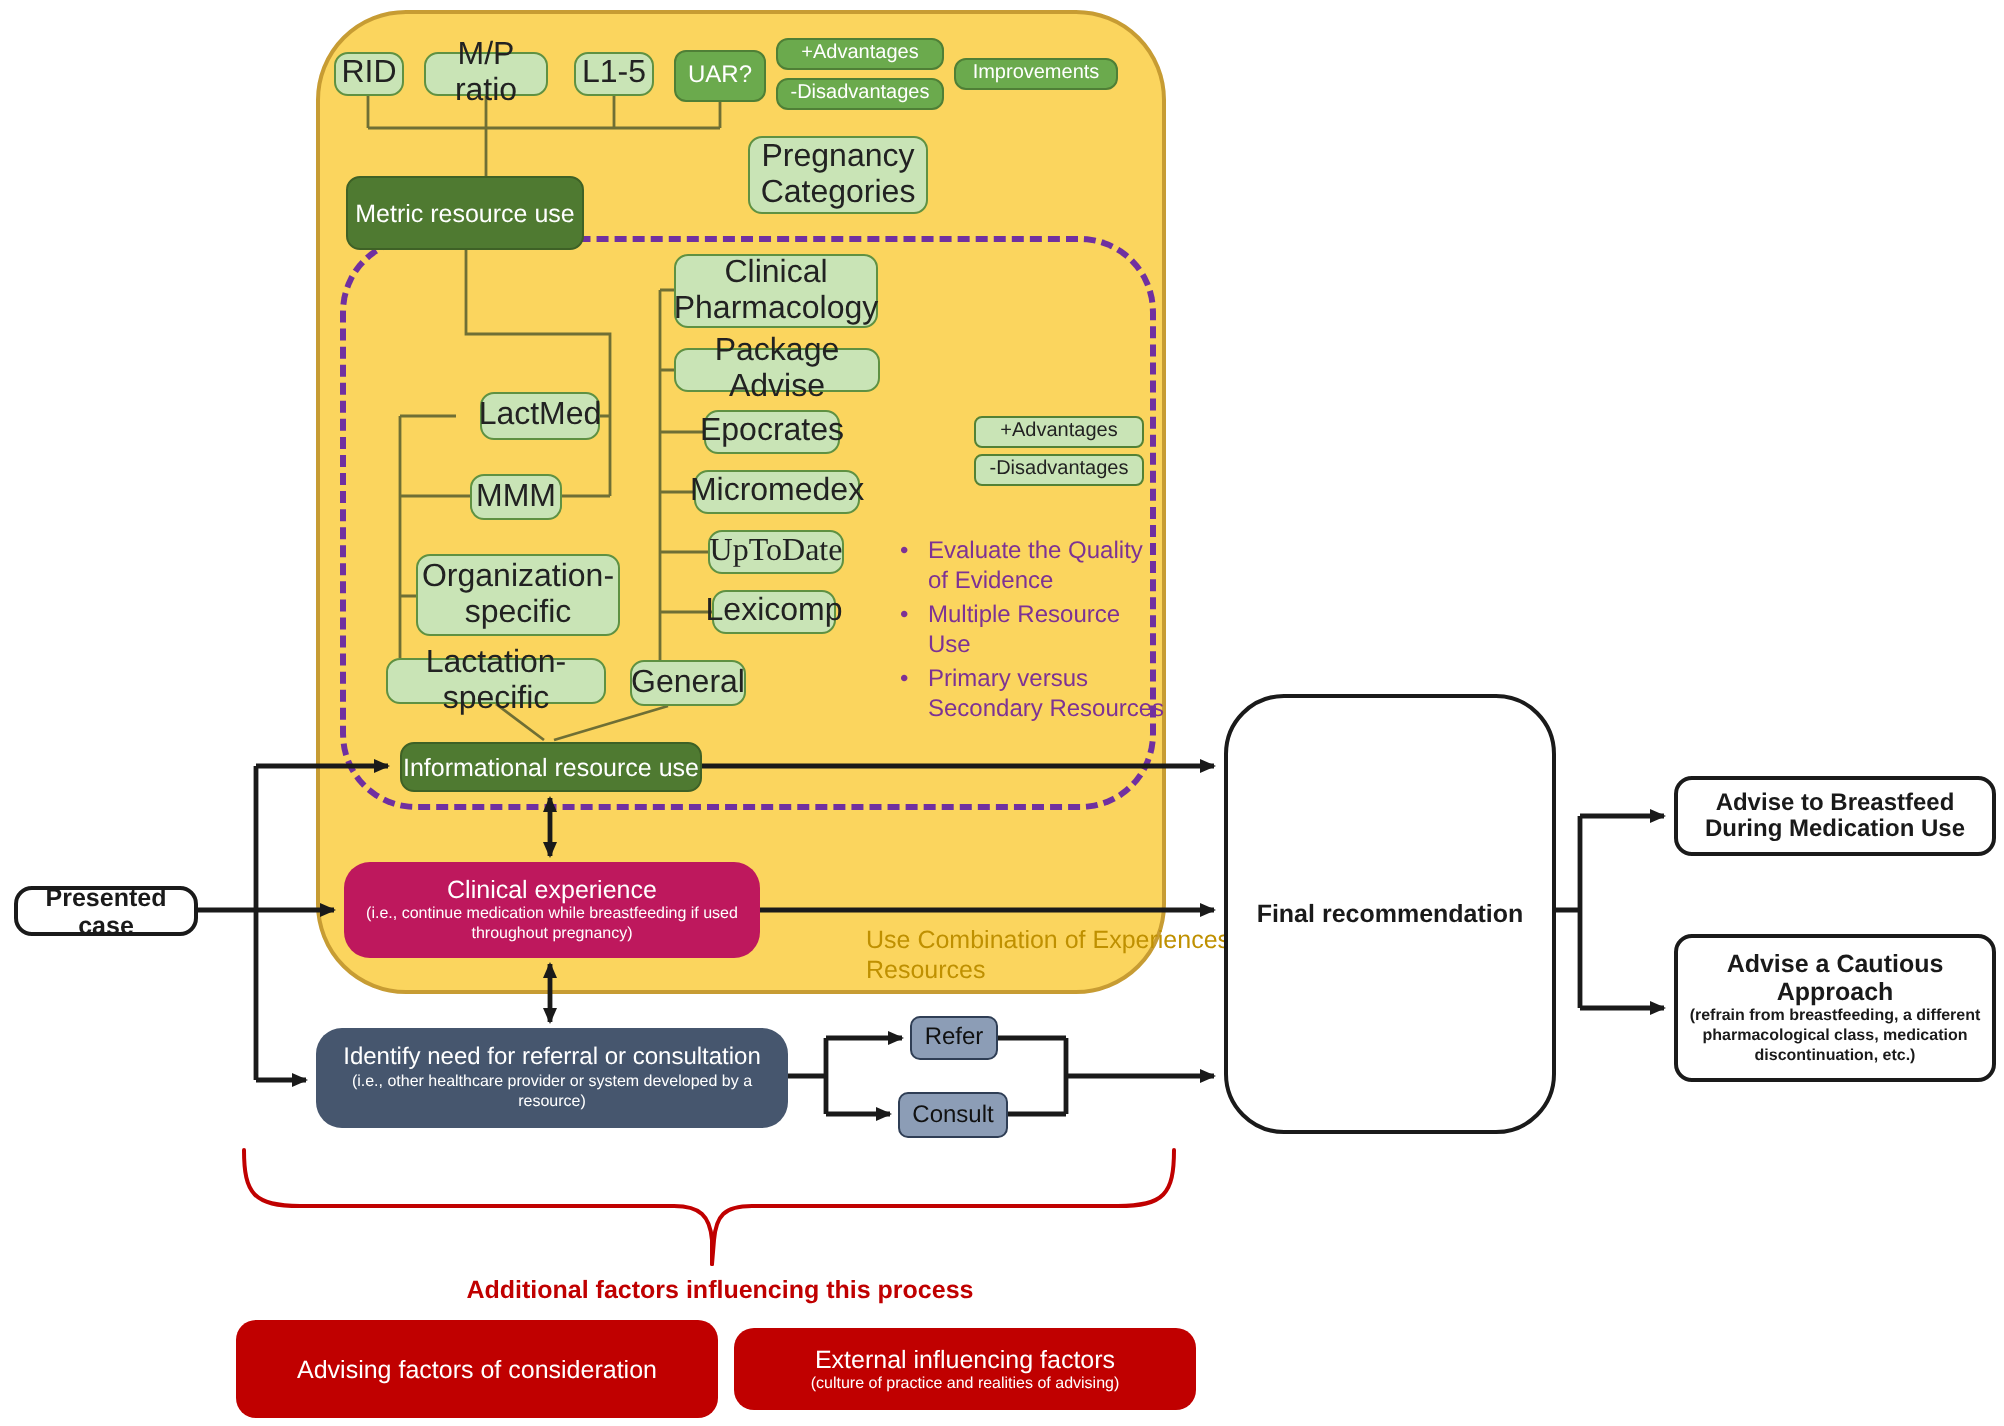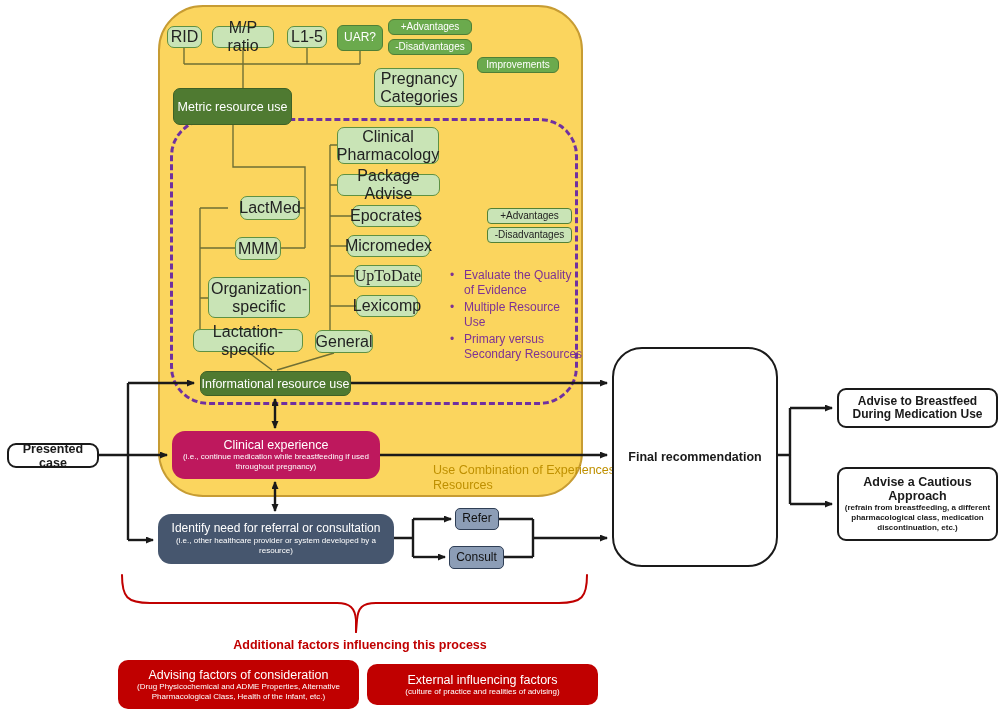--- a/index.html
+++ b/index.html
@@ -92,21 +92,21 @@
     </div>
   <div class="box midgreen" style="left:337px;top:25px;width:46px;height:26px;font-size:12px;">
       <span>UAR?</span>
     </div>
   <div class="box midgreen" style="left:388px;top:19px;width:84px;height:16px;font-size:10px;">
       <span>+Advantages</span>
     </div>
   <div class="box midgreen" style="left:388px;top:39px;width:84px;height:16px;font-size:10px;">
       <span>-Disadvantages</span>
     </div>
-  <div class="box midgreen" style="left:477px;top:29px;width:82px;height:16px;font-size:10px;margin-top:28px;">
+  <div class="box midgreen" style="left:477px;top:29px;width:82px;height:16px;font-size:10px;">
       <span>Improvements</span>
     </div>
   <div class="box lightgreen" style="left:374px;top:68px;width:90px;height:39px;">
       <span>Pregnancy Categories</span>
     </div>
   <div class="box darkgreen" style="left:173px;top:88px;width:119px;height:37px;">
       <span>Metric resource use</span>
     </div>
 
   <div class="box lightgreen" style="left:240px;top:196px;width:60px;height:24px;">
@@ -201,20 +201,19 @@
     </div>
   <div class="box whitebox" style="left:837px;top:467px;width:161px;height:74px;padding:2px 5px;">
     <div style="font-size:12.5px;">Advise a Cautious Approach</div>
     <div class="t-sub" style="font-weight:bold;">(refrain from breastfeeding, a different pharmacological class, medication discontinuation, etc.)</div>
   </div>
 
   <div class="red-label" style="left:200px;top:638px;width:320px;"><span>Additional factors influencing this process</span></div>
 
   <div class="box redbox" style="left:118px;top:660px;width:241px;height:49px;padding:2px 6px;">
     <div class="t-title">Advising factors of consideration</div>
-    <div class="t-sub">(Drug Physicochemical and ADME Properties, Alternative Pharmacological Class, Health of the Infant, etc.)</div>
   </div>
   <div class="box redbox" style="left:367px;top:664px;width:231px;height:41px;padding:2px 6px;">
     <div class="t-title">External influencing factors</div>
     <div class="t-sub">(culture of practice and realities of advising)</div>
   </div>
 
 </div>
 
 </body></html>

